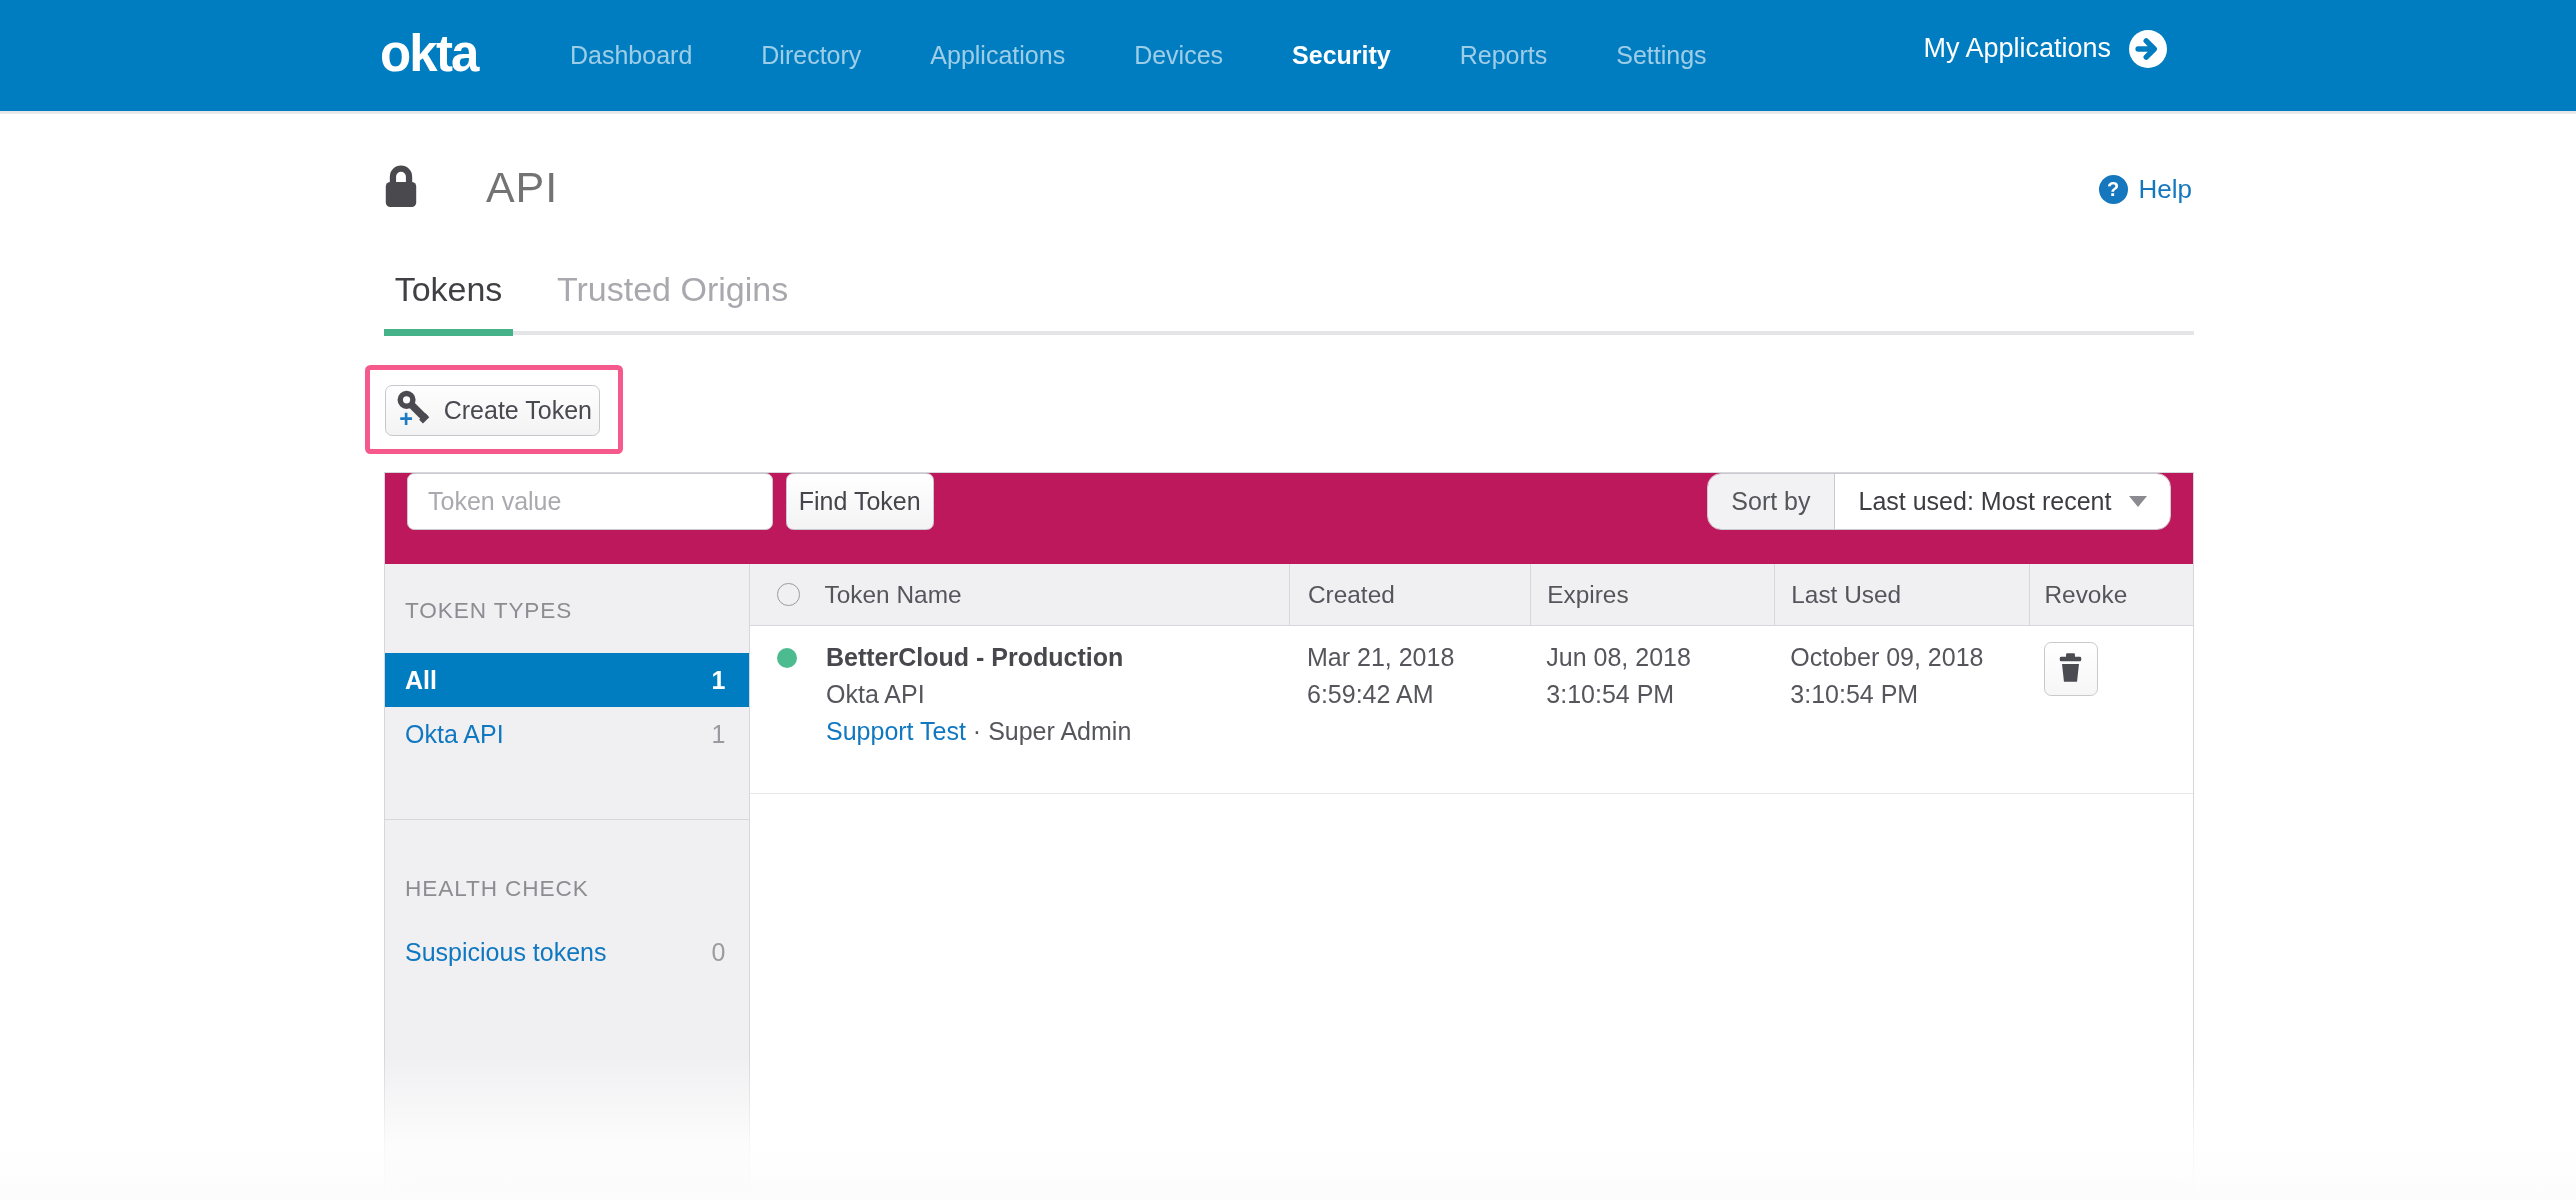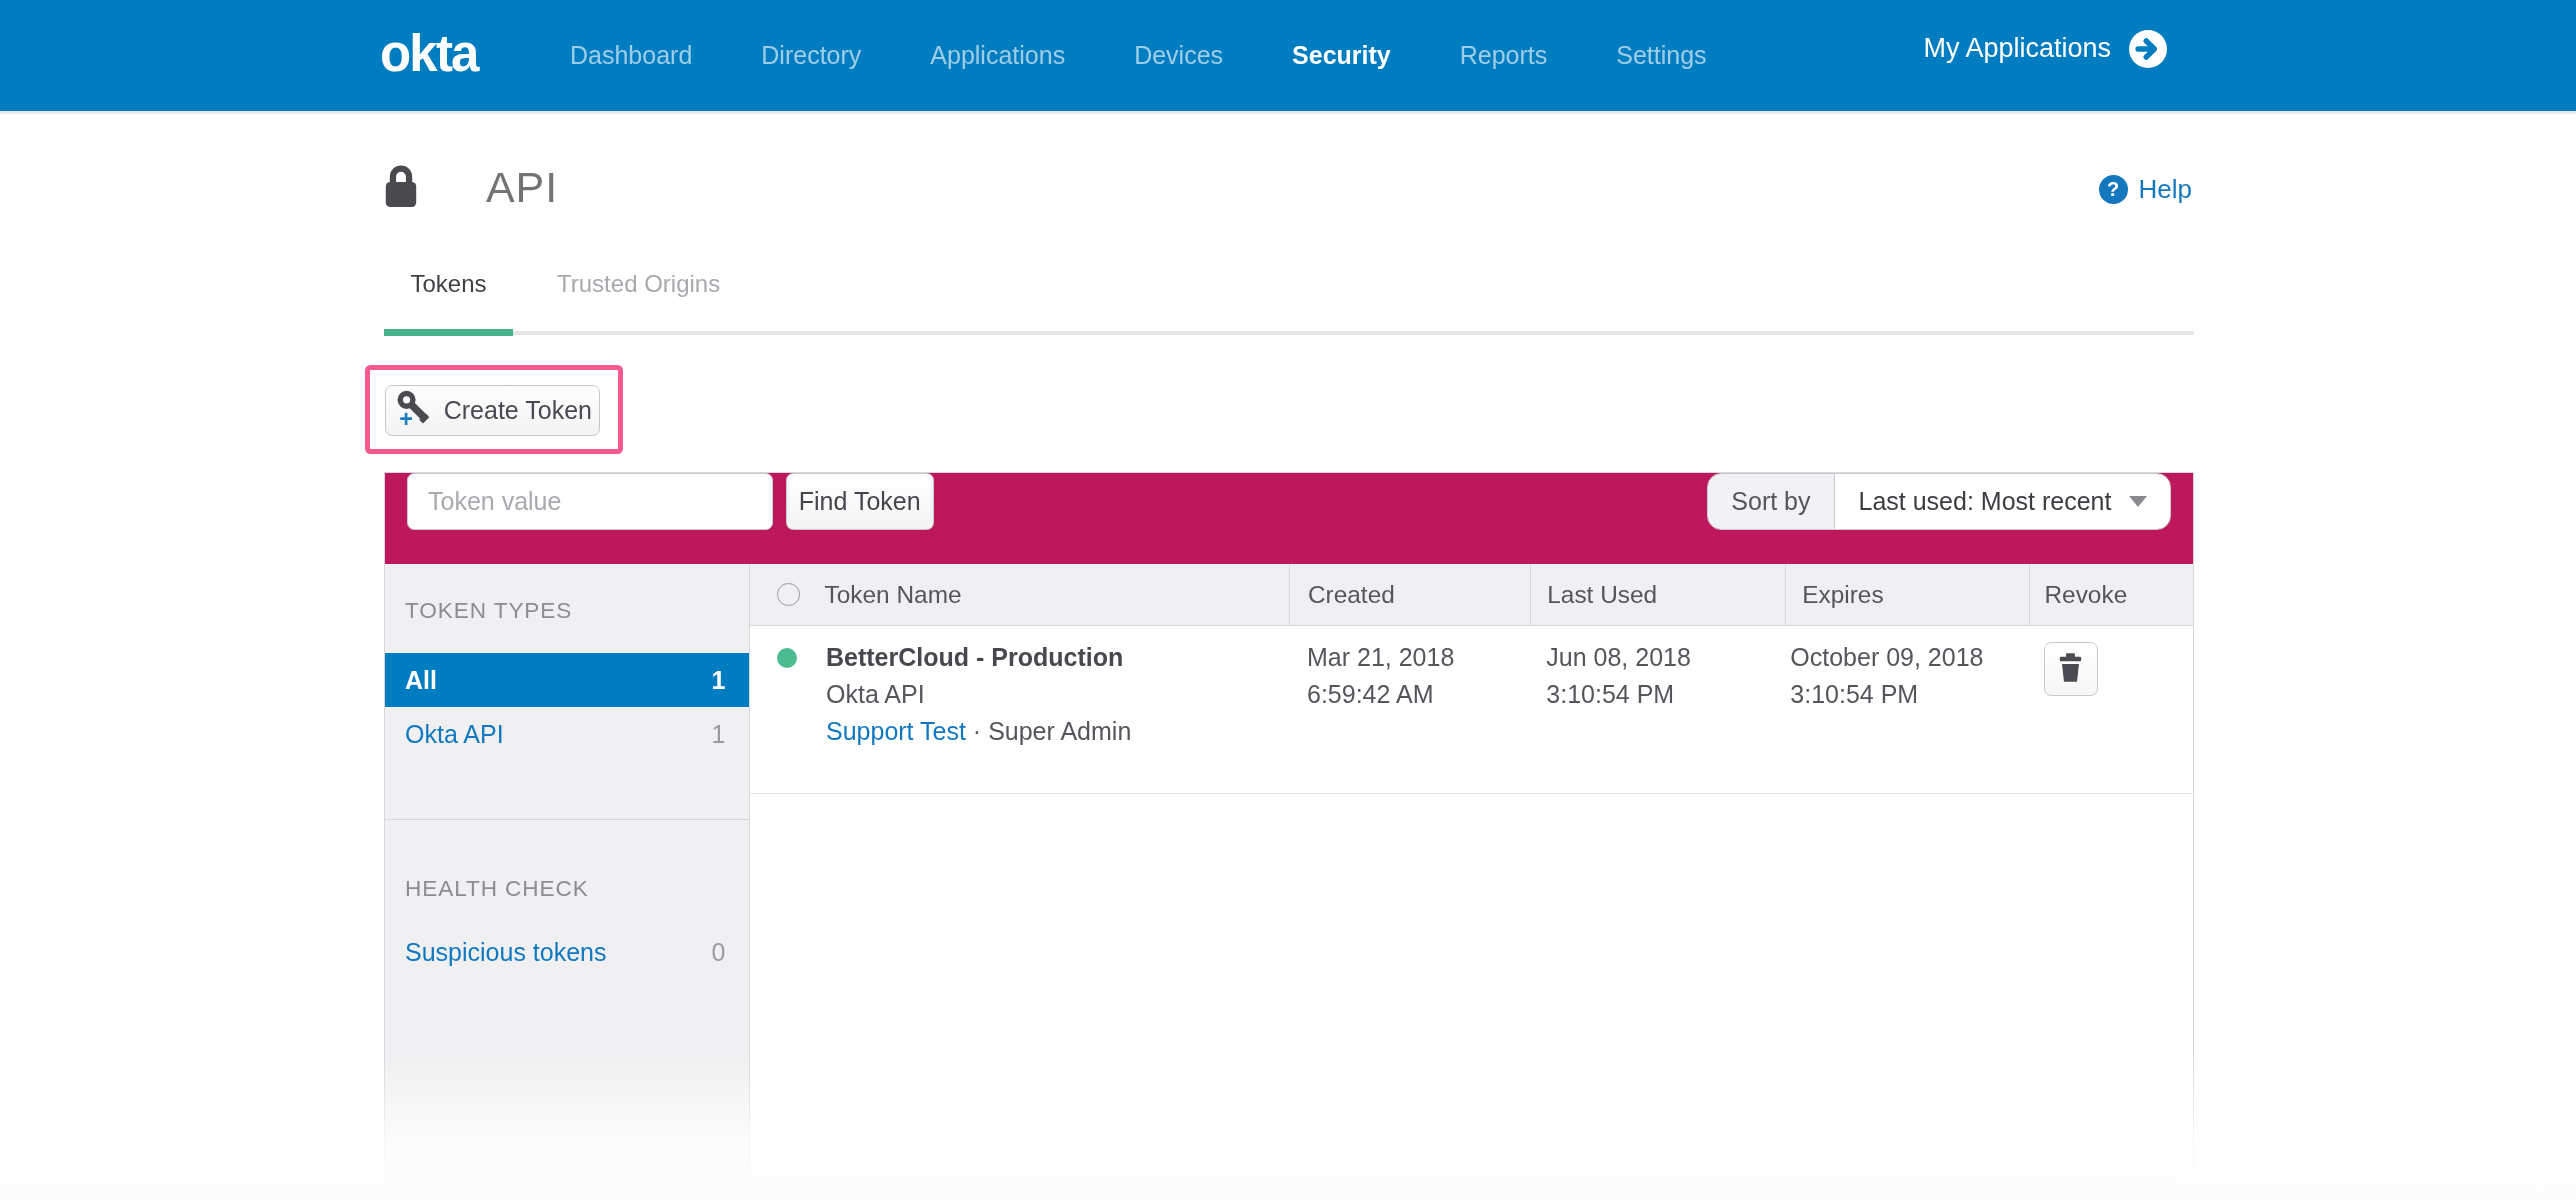--- a/index.html
+++ b/index.html
@@ -37,21 +37,21 @@
   .page-title { font-size:43px; color:#737373; letter-spacing:0.9px;margin-left:43px; }
   .help-link { position:absolute; right:384px; top:174px; display:flex; align-items:center; gap:11px; cursor:pointer; }
   .help-circle {
     width:29px; height:29px; border-radius:50%; background:#1577bd; color:#fff;
     font-size:20px; font-weight:700; display:flex; align-items:center; justify-content:center;
   }
   .help-text { color:#1577bd; font-size:26px; }
 
   
   .tabs { position:absolute; left:384px; top:270px; display:flex; }
-  .tab { font-size:24px; color:#a8a8ae; cursor:pointer; white-space:nowrap; }
+  .tab { font-size:34px; color:#a8a8ae; cursor:pointer; white-space:nowrap; }
   .tab.active { color:#3f3f44; width:129px; text-align:center; }
   .tab + .tab { margin-left:44px; }
   .tabs-rule { position:absolute; left:384px; top:331px; width:1810px; height:3.6px; background:#e5e5e8; }
   .tabs-active-bar { position:absolute; left:384px; top:329px; width:129px; height:7.2px; background:#46b28a; }
 
   
   .annotation-box {
     position:absolute; left:365px; top:365px; width:258px; height:89px;
     border:5.4px solid #f6598c; border-radius:5.4px; z-index:3; pointer-events:none;
   }
@@ -247,25 +247,25 @@
 
     <div class="table-area">
       <div class="thead">
         <div class="th th-name">
           <span class="select-circle"></span>
           <span>Token Name</span>
         </div>
         <div class="th th-created">
             <span>Created</span>
           </div>
+        <div class="th th-expires">
+            <span>Expires</span>
+          </div>
         <div class="th th-lastused">
             <span>Last Used</span>
-          </div>
-        <div class="th th-expires">
-            <span>Expires</span>
           </div>
         <div class="th th-revoke">
             <span>Revoke</span>
           </div>
       </div>
 
       <div class="trow">
         <div class="cell cell-name">
           <span class="status-dot"></span>
           <span>

